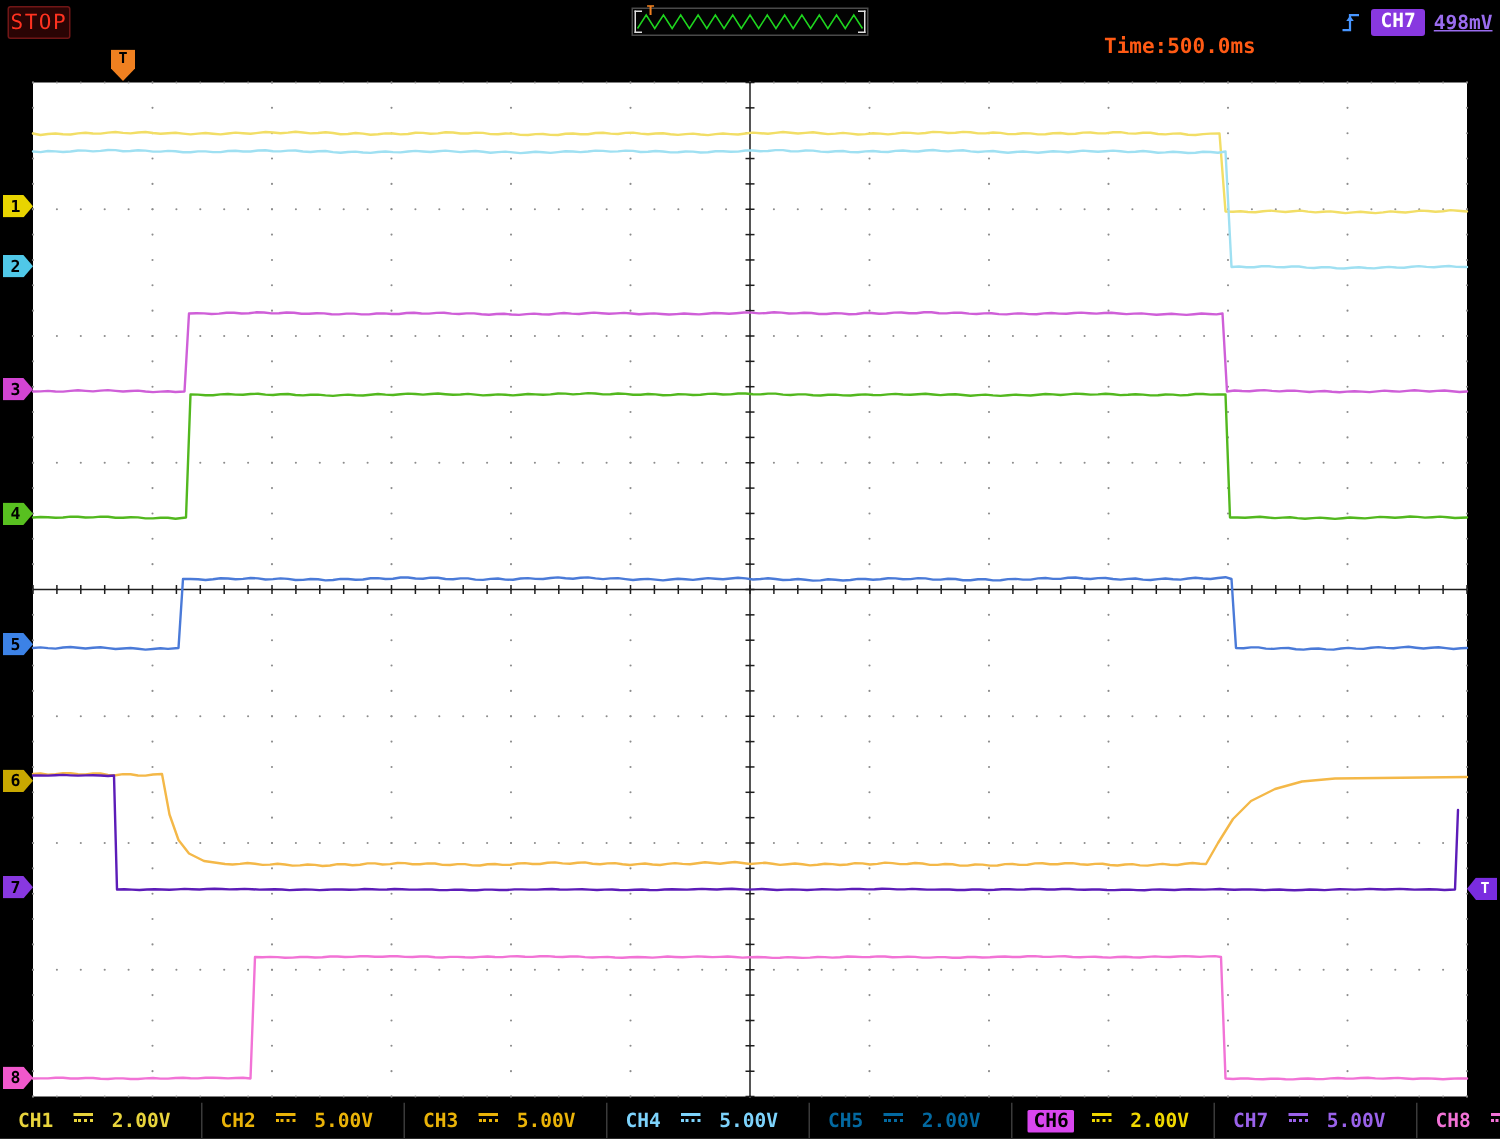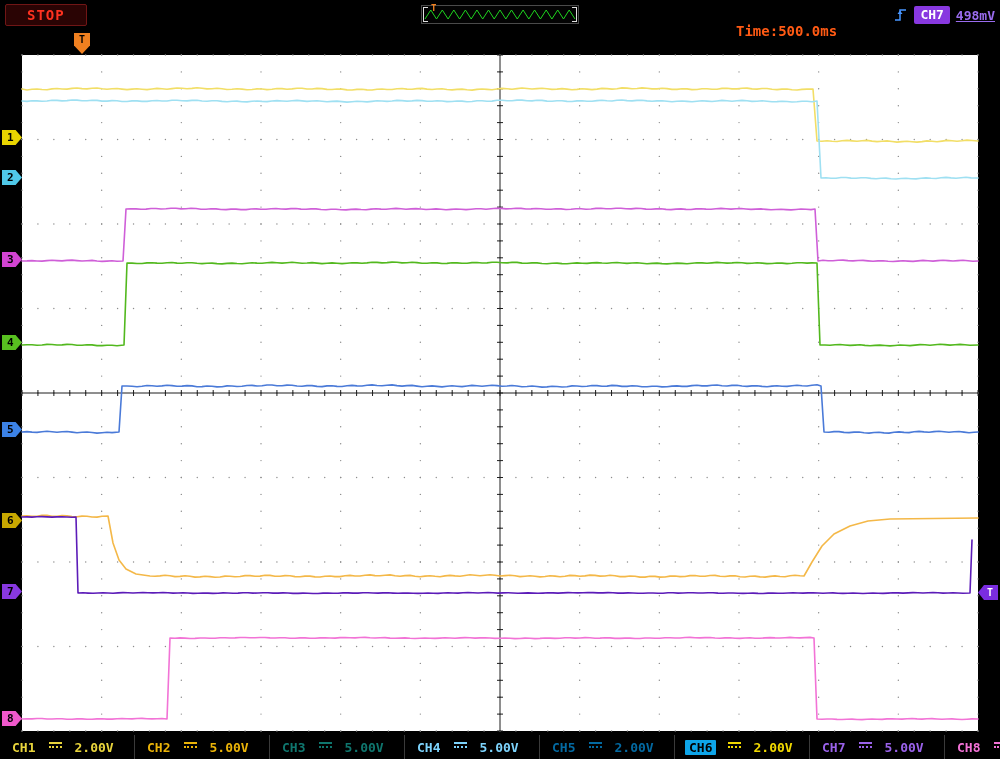--- a/index.html
+++ b/index.html
@@ -4,23 +4,23 @@
 <style>
   html,body{margin:0;padding:0;background:#000;}
   .screen{
     position:relative;width:1000px;height:759px;background:#000;overflow:hidden;
     font-family:"DejaVu Sans Mono","Liberation Mono",monospace;
     -webkit-font-smoothing:none;
   }
   
   .topbar{position:absolute;top:0;left:0;right:0;height:30px;background:#000;z-index:30;}
   .run-state{
-    position:absolute;left:5px;top:4px;padding:2px 21px;
+    position:absolute;left:5px;top:4px;padding:2px 1px;
     background:#2a0404;border:1px solid #701616;border-radius:2px;
-    font-size:14px;font-weight:bold;letter-spacing:1px;
+    font-size:14px;font-weight:normal;letter-spacing:1px;
   }
   .preview{
     position:absolute;left:50%;top:5px;transform:translateX(-50%);
     width:158px;height:19px;background:#030303;border:1px solid #4a4a4a;box-sizing:border-box;
   }
   .preview::before{content:"";position:absolute;left:1px;top:1px;bottom:1px;width:4px;
     border-left:1px solid #e0e0e0;border-top:1px solid #e0e0e0;border-bottom:1px solid #e0e0e0;}
   .preview::after{content:"";position:absolute;right:1px;top:1px;bottom:1px;width:4px;
     border-right:1px solid #e0e0e0;border-top:1px solid #e0e0e0;border-bottom:1px solid #e0e0e0;}
   .preview svg{position:absolute;left:0;top:0;}
@@ -54,21 +54,21 @@
   .bottombar{
     position:absolute;left:0;right:0;bottom:0;height:24px;background:#000;z-index:30;
     display:flex;align-items:stretch;overflow:hidden;
   }
   .ch-cell{
     flex:0 0 135px;display:flex;align-items:center;gap:12px;padding-left:10px;box-sizing:border-box;
     border-right:1px solid #3a3a3a;font-size:13px;font-weight:bold;white-space:nowrap;
   }
   .ch-cell:last-child{flex:0 0 55px;border-right:none;}
   .ch-name{padding:0 2px;}
-  .ch-cell.selected .ch-name{background:#0ea5e9;color:#000;border-radius:1px;padding:0 4px;}
+  .ch-cell.selected .ch-name{background:#d946ef;color:#000;border-radius:1px;padding:0 4px;}
   .coupling{display:inline-block;width:13px;height:8px;border-top:2px solid;position:relative;flex:0 0 auto;}
   .coupling::after{content:"";position:absolute;left:0;top:2px;right:0;border-top:2px dotted;}
 </style>
 </head>
 <body>
 
 <div class="screen">
 
   <svg id="scope-svg" width="1000" height="759" viewBox="0 0 1000 759">
       <rect x="22" y="55" width="956" height="676" fill="#ffffff"></rect>
@@ -1303,21 +1303,21 @@
     <div class="ch-cell" style="color: rgb(232, 212, 60);">
       <span class="ch-name">CH1</span>
       <span class="coupling"></span>
       <span class="ch-scale">2.00V</span>
     </div>
     <div class="ch-cell" style="color: #eab308;">
       <span class="ch-name">CH2</span>
       <span class="coupling"></span>
       <span class="ch-scale">5.00V</span>
     </div>
-    <div class="ch-cell" style="color: #0f766e;">
+    <div class="ch-cell" style="color: #eab308;">
       <span class="ch-name">CH3</span>
       <span class="coupling"></span>
       <span class="ch-scale">5.00V</span>
     </div>
     <div class="ch-cell" style="color: #7dd3fc;">
       <span class="ch-name">CH4</span>
       <span class="coupling"></span>
       <span class="ch-scale">5.00V</span>
     </div>
     <div class="ch-cell" style="color: #0369a1;">

